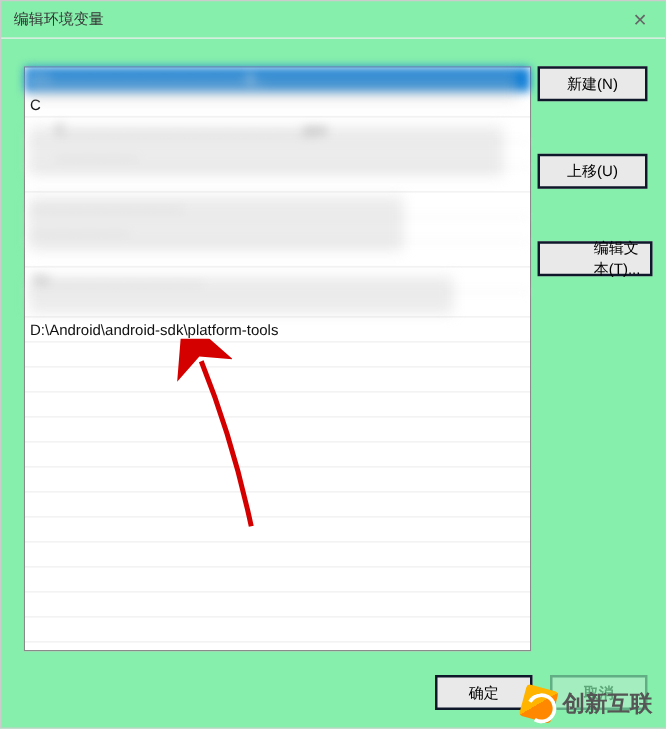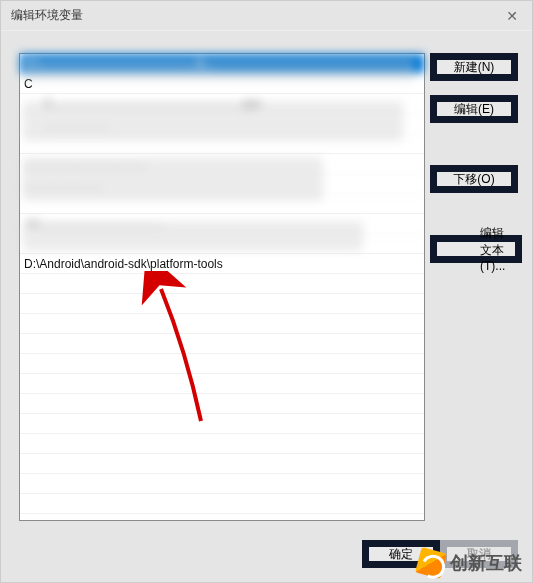--- a/index.html
+++ b/index.html
@@ -1,29 +1,29 @@
 <!DOCTYPE html>
 <html><head>
 <meta charset="utf-8">
 <style>
   * { box-sizing: border-box; font-family: "Microsoft YaHei", "SimSun", Arial, sans-serif; }
   body { margin: 0; width: 533px; height: 583px; background: #fff; position: relative; overflow: hidden; }
-  .window { position: absolute; left: 0; top: 0; width: 533px; height: 583px; background: #e5e5e5; border: 1px solid #ccc; }
+  .window { position: absolute; left: 0; top: 0; width: 533px; height: 583px; background: #86efac; border: 1px solid #ccc; }
   .titlebar { height: 30px; display: flex; align-items: center; justify-content: space-between; padding: 0 10px; border-bottom: 1px solid #eee; }
   .titlebar .title { font-size: 12px; color: #333; }
   .titlebar .close { font-size: 14px; color: #666; width: 20px; text-align: center; cursor: default; }
   .list-box { position: absolute; top: 52px; left: 18px; width: 406px; height: 468px; border: 1px solid #8a8a8a; background: #fff; }
   .list-row { height: 20px; line-height: 20px; font-size: 12px; color: #111; padding-left: 4px; border-bottom: 1px solid #f0f0f0; white-space: nowrap; overflow: hidden; text-overflow: ellipsis; position: relative; }
   .list-row.selected { background: #0078d7; color: #fff; }
   .list-row.sub { padding-left: 24px; }
   .buttons { position: absolute; top: 52px; right: 14px; width: 88px; }
-  .btn { width: 88px; height: 28px; margin-bottom: 14px; border: 7px solid #0f172a; background: #e9e9e9; font-size: 12px; color: #000; display: flex; align-items: center; justify-content: center; cursor: default; }
+  .btn { width: 88px; height: 28px; margin-bottom: 14px; border: 2px solid #0f172a; background: #e9e9e9; font-size: 12px; color: #000; display: flex; align-items: center; justify-content: center; cursor: default; }
   .btn.wide { width: 92px; padding-left: 43px; }
   .gap { height: 28px; }
-  .bottom-buttons { position: absolute; bottom: 14px; right: 14px; display: flex; }
+  .bottom-buttons { position: absolute; bottom: 14px; right: 14px; display: flex; gap: 14px; }
   .bottom-buttons .btn { margin-bottom: 0; width: 78px; }
   .blur { filter: blur(4px); color: #888; }
   .blur-rect { position: absolute; background: rgba(200,200,200,0.35); filter: blur(5px); border-radius: 4px; }
   .arrow-svg { position: absolute; top: 270px; left: 130px; pointer-events: none; }
   .watermark { position: absolute; right: 10px; bottom: 6px; display: flex; align-items: center; gap: 6px; font-size: 18px; font-weight: bold; color: #555; }
   .watermark .logo { width: 26px; height: 26px; background: linear-gradient(135deg,#ffb400 50%,#ff8800 50%); transform: rotate(15deg); border-radius: 3px; position: relative; }
   .watermark .logo:after { content:""; position:absolute; left:4px; top:4px; width:18px; height:18px; border:3px solid #fff; border-left-color:transparent; border-radius:50%; transform:rotate(-30deg); }
 </style>
 </head>
 <body>
@@ -56,23 +56,22 @@
       <div class="list-row"></div>
       <div class="list-row"></div>
       <div class="list-row"></div>
       <div class="list-row"></div>
       <div class="list-row"></div>
       <div class="list-row"></div>
     </div>
 
   <div class="buttons">
     <div class="btn">新建(N)</div>
-    <div class="btn">编辑(E)</div>
     <div class="gap"></div>
-    <div class="btn">下移(O)</div>
+    <div class="btn">上移(U)</div>
     <div class="gap"></div>
     <div class="btn wide">编辑文本(T)...</div>
   </div>
 
   <div class="bottom-buttons">
     <div class="btn">确定</div>
     <div class="btn" style="opacity:0.3;font-weight:bold;">取消</div>
   </div>
 
   <svg class="arrow-svg" width="120" height="160">

